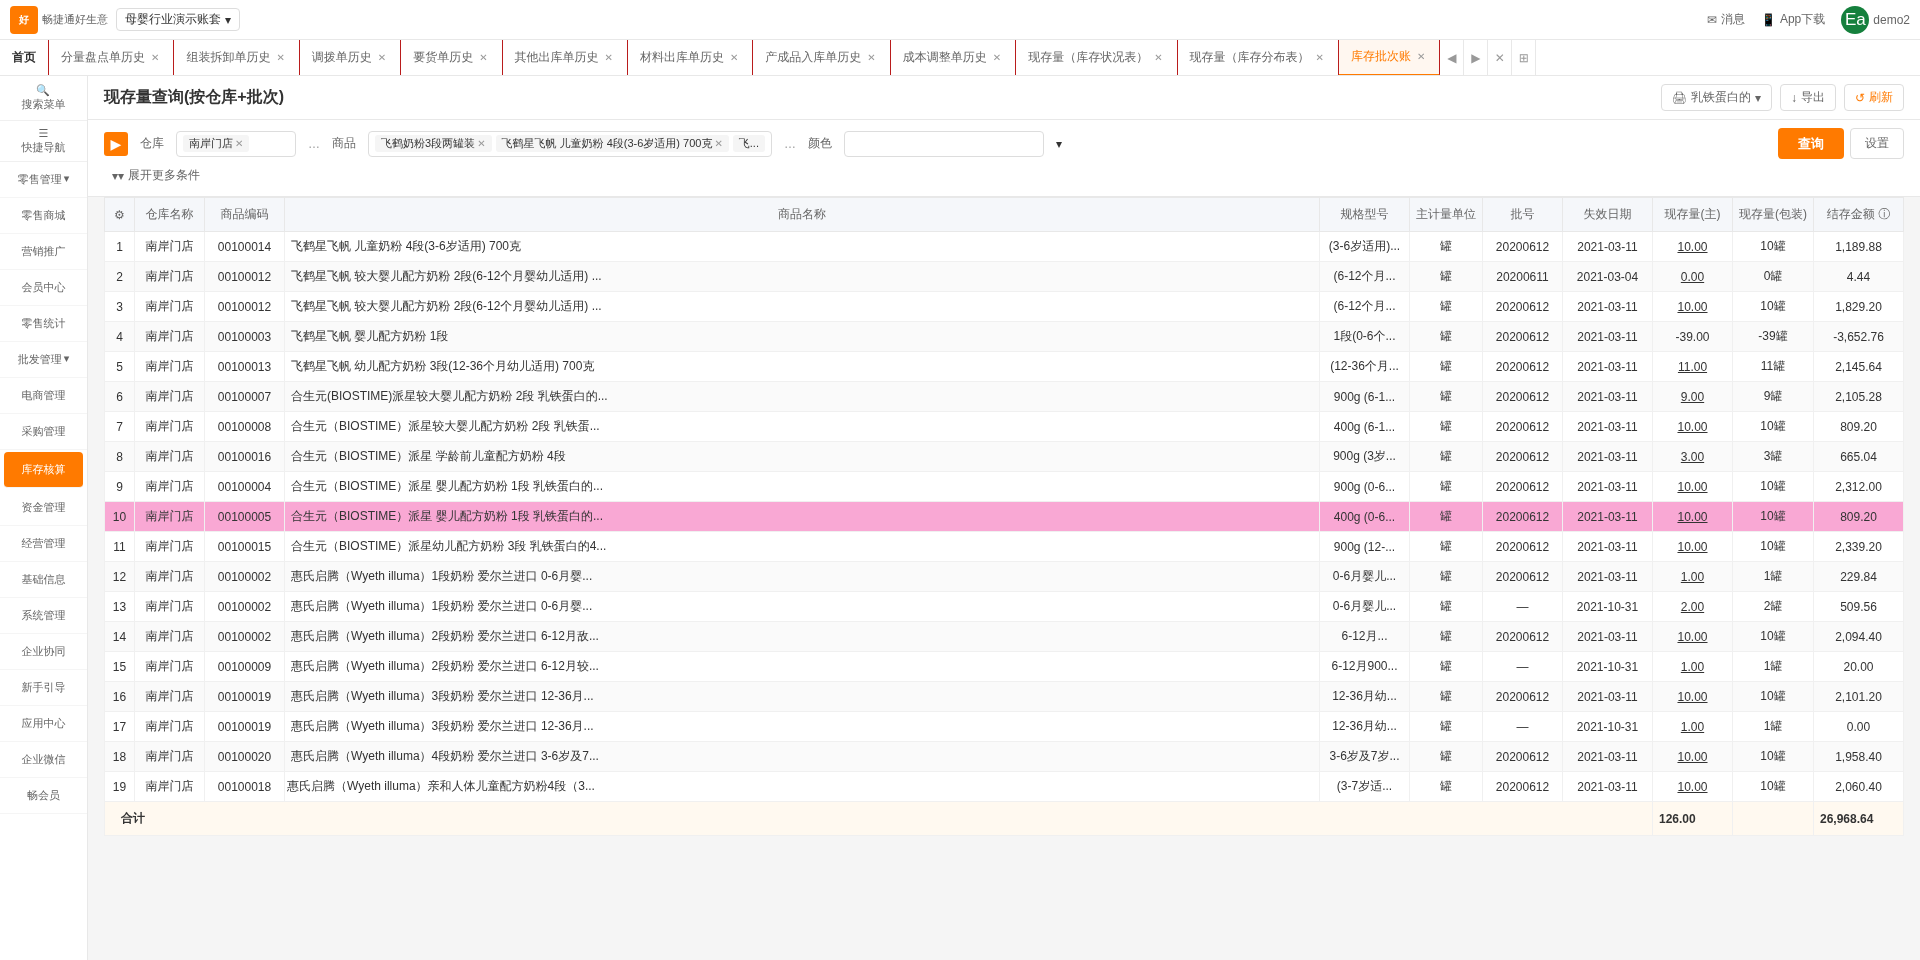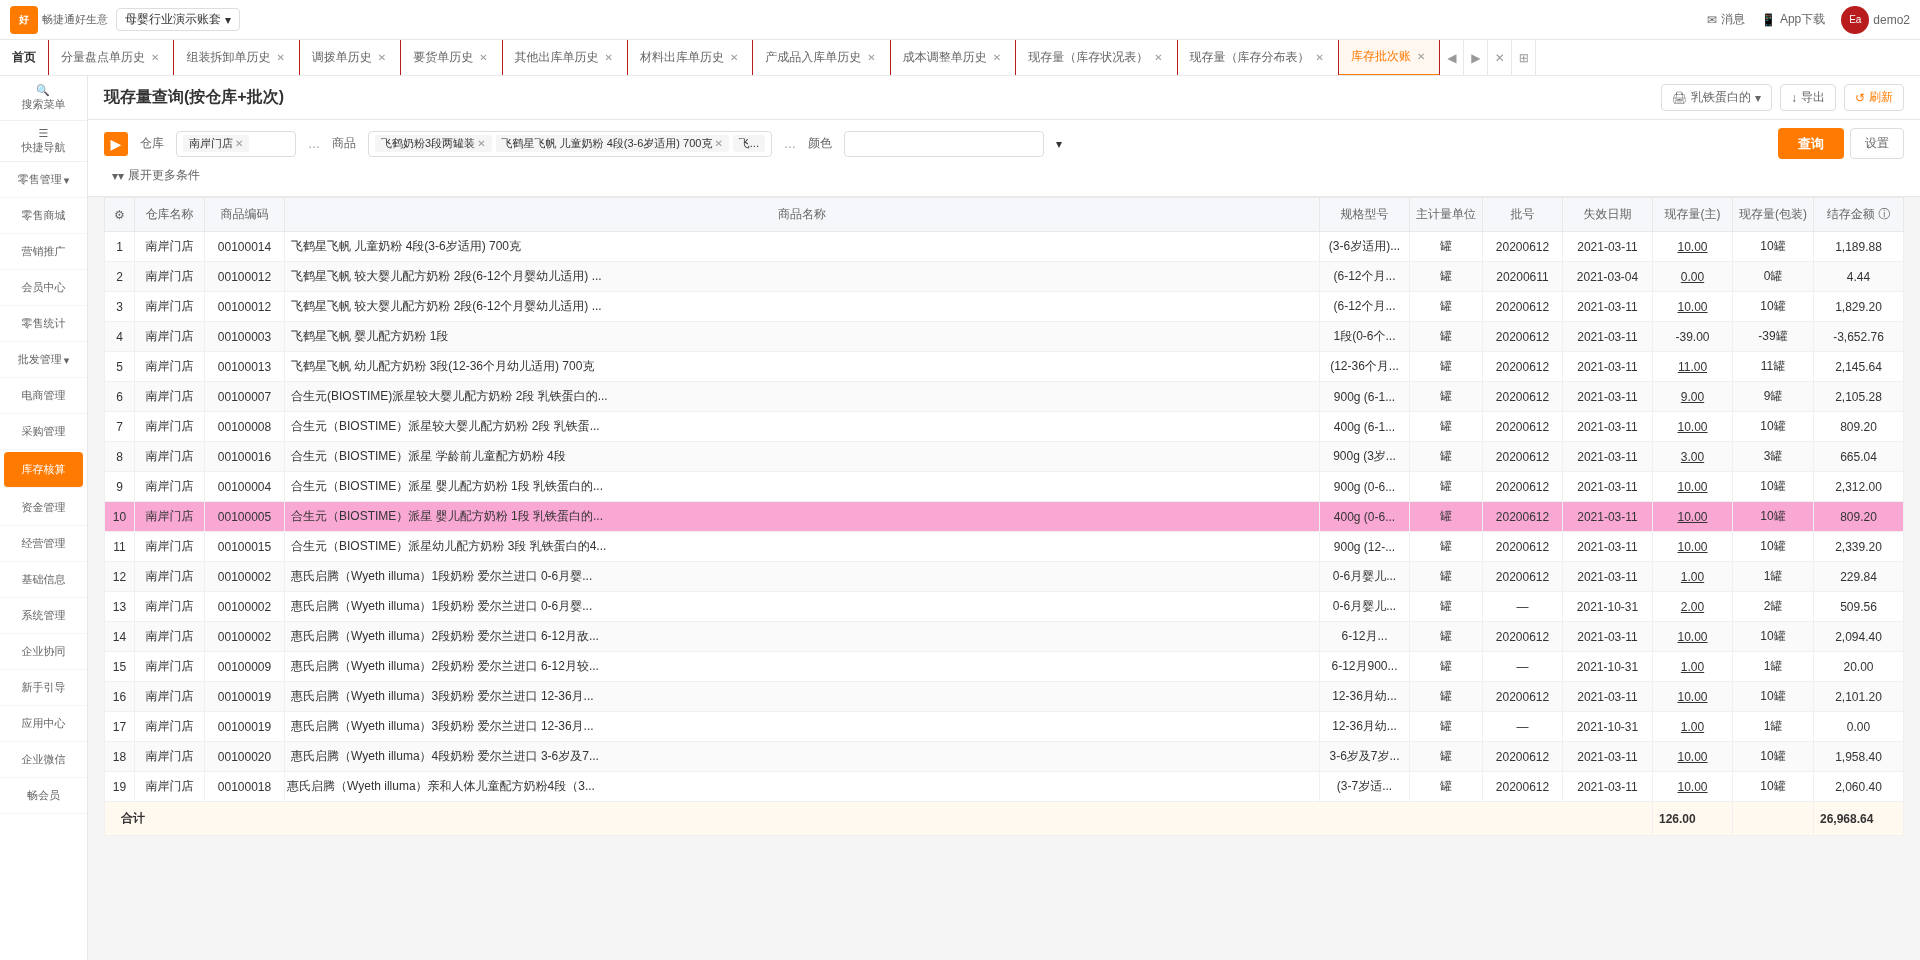--- a/index.html
+++ b/index.html
@@ -7,40 +7,40 @@
 
     
     .top-bar { height: 40px; background: #fff; border-bottom: 1px solid #e8e8e8; display: flex; align-items: center; padding: 0 10px; justify-content: space-between; }
     .top-bar-left { display: flex; align-items: center; gap: 8px; }
     .logo-area { display: flex; align-items: center; gap: 4px; }
     .logo-icon { width: 28px; height: 28px; background: #ff7a00; border-radius: 4px; display: flex; align-items: center; justify-content: center; color: white; font-size: 10px; font-weight: bold; }
     .logo-text { font-size: 11px; color: #666; line-height: 1.2; }
     .dropdown-selector { display: flex; align-items: center; gap: 4px; border: 1px solid #ddd; border-radius: 4px; padding: 2px 8px; cursor: pointer; font-size: 12px; color: #333; background: #fff; }
     .top-bar-right { display: flex; align-items: center; gap: 16px; }
     .top-right-item { display: flex; align-items: center; gap: 4px; cursor: pointer; color: #666; font-size: 12px; }
-    .avatar { width: 28px; height: 28px; border-radius: 50%; background: #b91c1c; display: flex; align-items: center; justify-content: center; color: white; font-size: 10px; }
+    .avatar { width: 28px; height: 28px; border-radius: 50%; background: #15803d; display: flex; align-items: center; justify-content: center; color: white; font-size: 17px; }
 
     
     .tab-bar { height: 36px; background: #fff; border-bottom: 1px solid #e8e8e8; display: flex; align-items: center; overflow: hidden; }
     .tab-item { height: 36px; padding: 0 12px; display: flex; align-items: center; gap: 4px; white-space: nowrap; cursor: pointer; font-size: 12px; color: #666; border-right: 1px solid #b91c1c; flex-shrink: 0; }
     .tab-item.home { background: #fff; color: #333; font-weight: bold; }
     .tab-item.active { background: #fff7f0; color: #ff7a00; border-bottom: 2px solid #ff7a00; }
     .tab-close { font-size: 10px; color: #999; cursor: pointer; padding: 2px; }
     .tab-nav-btn { width: 24px; height: 36px; display: flex; align-items: center; justify-content: center; cursor: pointer; color: #999; border-right: 1px solid #e8e8e8; }
 
     
     .main-layout { display: flex; height: calc(100vh - 76px); }
 
     
     .sidebar { width: 88px; background: #fff; border-right: 1px solid #e8e8e8; display: flex; flex-direction: column; overflow-y: auto; }
     .sidebar-search { padding: 8px 6px; border-bottom: 1px solid #f0f0f0; text-align: center; font-size: 11px; color: #666; cursor: pointer; }
     .sidebar-nav { padding: 6px; border-bottom: 1px solid #f0f0f0; text-align: center; font-size: 11px; color: #666; cursor: pointer; }
     .sidebar-item { padding: 10px 4px; text-align: center; cursor: pointer; font-size: 11px; color: #666; border-bottom: 1px solid #f5f5f5; }
     .sidebar-item.active { background: #ff7a00; color: white; border-radius: 4px; margin: 2px 4px; }
-    .sidebar-item-with-arrow { display: flex; align-items: flex-end; justify-content: center; gap: 2px; }
+    .sidebar-item-with-arrow { display: flex; align-items: flex-start; justify-content: center; gap: 2px; }
 
     
     .content { flex: 1; overflow: hidden; display: flex; flex-direction: column; }
 
     
     .page-header { padding: 8px 16px; background: #fff; border-bottom: 1px solid #e8e8e8; display: flex; align-items: center; justify-content: space-between; }
     .page-title { font-size: 16px; font-weight: bold; color: #333; }
     .page-actions { display: flex; align-items: center; gap: 8px; }
     .btn-print { display: flex; align-items: center; gap: 4px; padding: 4px 10px; border: 1px solid #ddd; border-radius: 4px; cursor: pointer; font-size: 12px; color: #666; background: #fff; }
     .btn-export { display: flex; align-items: center; gap: 4px; padding: 4px 10px; border: 1px solid #ddd; border-radius: 4px; cursor: pointer; font-size: 12px; color: #666; background: #fff; }

